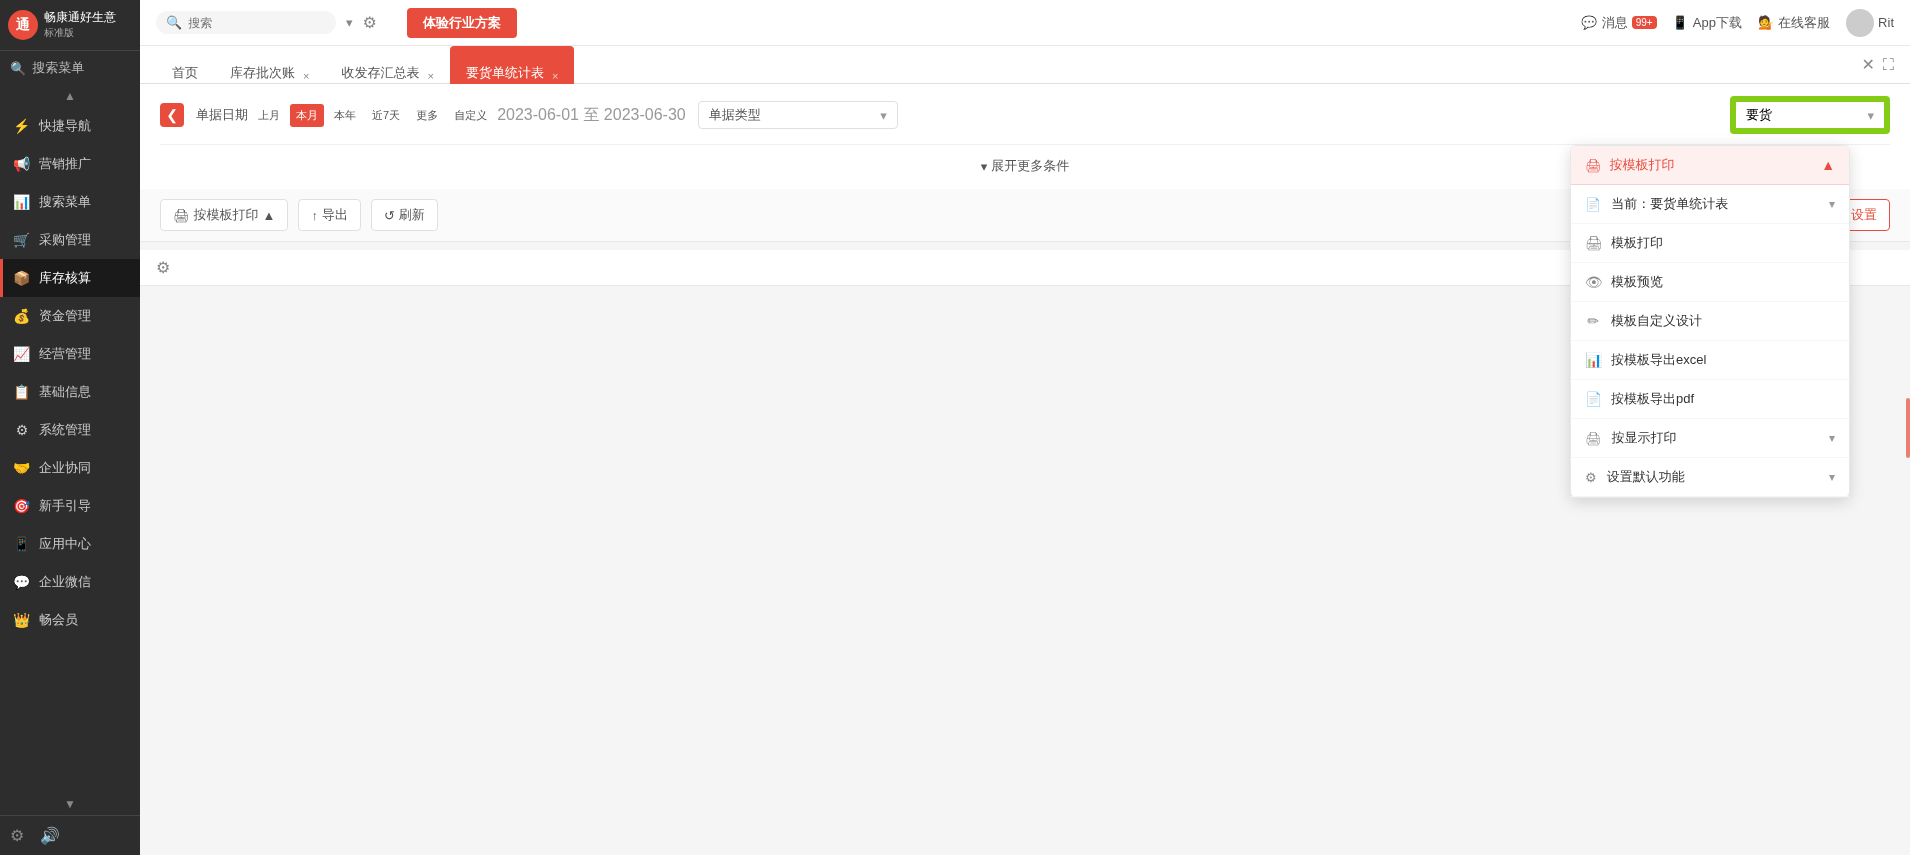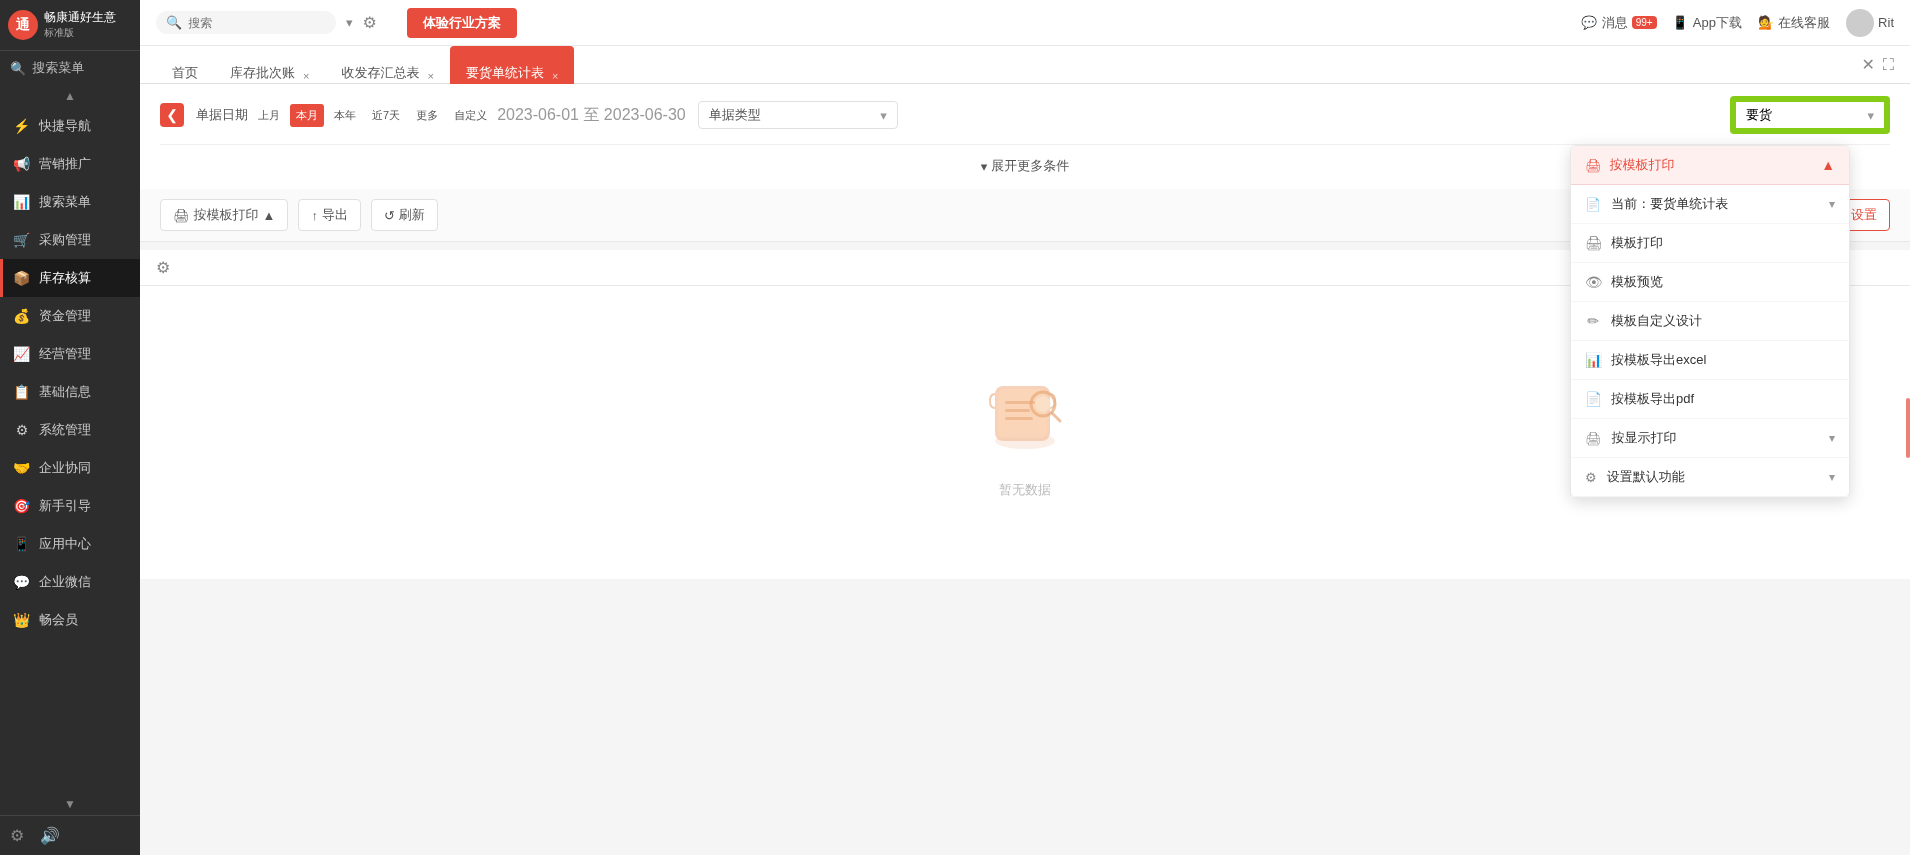--- a/index.html
+++ b/index.html
@@ -649,43 +649,20 @@
       </button>
       <button class="query-btn">查询</button>
       <button class="settings-btn">设置</button>
     </div>
 
     <div class="table-container">
       <div style="display:flex; align-items:center; padding:8px 16px; border-bottom:1px solid #e8e8e8;">
         <span style="color:#888; font-size:16px; cursor:pointer;">⚙</span>
       </div>
 
-      <div class="empty-state">
-        <div style="margin-bottom:12px;">
-          <svg width="100" height="100" viewBox="0 0 100 100">
-
-            <ellipse cx="50" cy="75" rx="30" ry="8" fill="#f5ddd0" opacity="0.5"></ellipse>
-
-            <rect x="20" y="20" width="55" height="55" rx="8" fill="#f5c5a8" opacity="0.8"></rect>
-            <rect x="23" y="23" width="49" height="49" rx="6" fill="#fad5b8" opacity="0.9"></rect>
-
-            <rect x="30" y="35" width="30" height="3" rx="1.5" fill="#e8a878" opacity="0.6"></rect>
-            <rect x="30" y="43" width="25" height="3" rx="1.5" fill="#e8a878" opacity="0.6"></rect>
-            <rect x="30" y="51" width="28" height="3" rx="1.5" fill="#e8a878" opacity="0.6"></rect>
-
-            <circle cx="68" cy="38" r="12" fill="none" stroke="#e8a878" stroke-width="3" opacity="0.7"></circle>
-            <circle cx="68" cy="38" r="8" fill="#fcebd8" opacity="0.5"></circle>
-            <line x1="77" y1="47" x2="85" y2="55" stroke="#e8a878" stroke-width="3" stroke-linecap="round" opacity="0.7"></line>
-
-            <path d="M20 28 Q15 28 15 35 Q15 42 20 42" fill="none" stroke="#e8a878" stroke-width="2" opacity="0.6"></path>
-            <path d="M75 28 Q80 28 80 35 Q80 42 75 42" fill="none" stroke="#e8a878" stroke-width="2" opacity="0.6"></path>
-          </svg>
-        </div>
-        <span style="color:#bbb; font-size:13px;">暂无数据</span>
-      </div>
     </div>
   </div>
 </div>
 
 <div class="dropdown-menu">
   <div class="dropdown-header">
     <div class="dropdown-header-left">
       <span>🖨</span>
       <span>按模板打印</span>
     </div>

